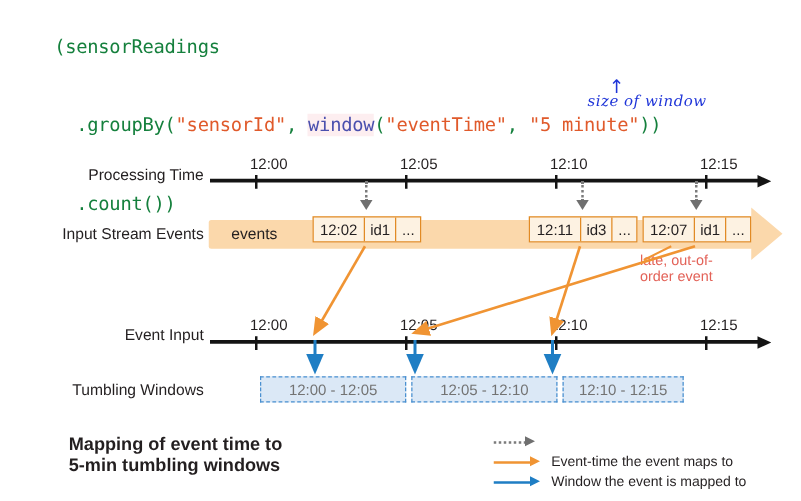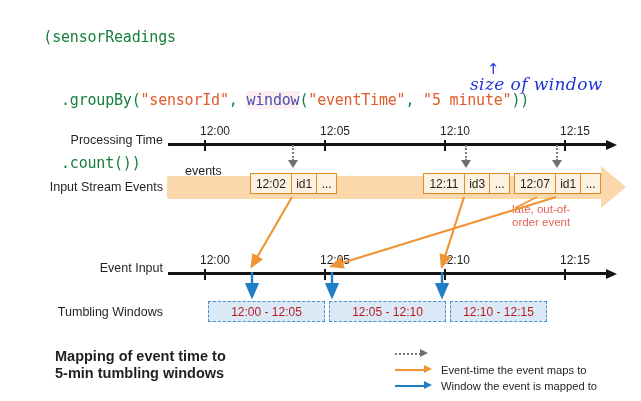--- a/index.html
+++ b/index.html
@@ -10,21 +10,21 @@
   #code-block{position:absolute;left:8px;top:6px;width:600px;
        font-family:"DejaVu Sans Mono", monospace;font-size:15px;line-height:21px;
        letter-spacing:-0.2px;}
   .code-line{white-space:pre;}
   .tok-plain{color:#15803d;}
   .tok-str{color:#e05a2b;}
   .tok-fn{color:#4a4fae;background:#fdeef0;}
   #ann-arrow{position:absolute;left:487px;top:60px;color:#1f35d8;
        font-size:15px;font-family:"DejaVu Sans", sans-serif;}
   #ann-text{position:absolute;left:470px;top:74px;color:#1f35d8;
-       font-size:17px;font-style:italic;font-family:"DejaVu Serif", serif;
+       font-size:12px;font-style:italic;font-family:"DejaVu Serif", serif;
        letter-spacing:0.4px;}
 
   
   .row-label{position:absolute;text-align:right;width:150px;left:13px;
        font-size:12.5px;color:#231f20;font-family:"Liberation Sans", sans-serif;}
 
   
   .axis-line{position:absolute;height:2.5px;background:#141414;}
   .axis-head{position:absolute;width:0;height:0;
        border-top:5.5px solid transparent;border-bottom:5.5px solid transparent;
@@ -38,37 +38,37 @@
   .dot-head{position:absolute;width:0;height:0;
        border-left:5.5px solid transparent;border-right:5.5px solid transparent;
        border-top:8px solid #6f6f6f;}
 
   
   #stream-band{position:absolute;left:167px;top:176px;width:438px;height:23px;
        background:#fbd8ab;border-radius:2px;}
   #stream-head{position:absolute;left:601px;top:166px;width:0;height:0;
        border-top:21.5px solid transparent;border-bottom:21.5px solid transparent;
        border-left:25px solid #fbd8ab;}
-  #stream-word{position:absolute;left:185px;top:164px;font-size:12.5px;color:#231f20;}
+  #stream-word{position:absolute;left:185px;top:180px;font-size:12.5px;color:#231f20;}
 
   .evt-box{position:absolute;top:173px;height:21px;border:1.6px solid #e18a24;
        background:#fdf2e2;display:flex;align-items:center;box-sizing:border-box;}
   .evt-cell{font-size:12px;color:#231f20;padding:0 4px;display:flex;
        align-items:center;justify-content:center;height:100%;box-sizing:border-box;}
   .evt-sep{border-left:1.4px solid #e18a24;}
 
   
   #late-note{position:absolute;left:512px;top:203px;font-size:11.5px;
        color:#e36258;line-height:13px;}
 
   
   .win-box{position:absolute;top:301px;height:21px;
        border:1.8px dashed #4a90d0;background:#dbe8f6;
        display:flex;align-items:center;justify-content:center;
-       font-size:12px;color:#b91c1c;box-sizing:border-box;}
+       font-size:12px;color:#737373;box-sizing:border-box;}
 
   
   #caption{position:absolute;left:55px;top:348px;font-size:14.5px;
        font-weight:bold;line-height:17px;color:#231f20;}
 
   
   #legend{position:absolute;left:395px;top:346px;font-size:11.2px;
        line-height:16px;color:#231f20;}
   .lg-row{display:flex;align-items:center;height:16px;}
   .lg-key{width:42px;height:16px;position:relative;margin-right:4px;}

